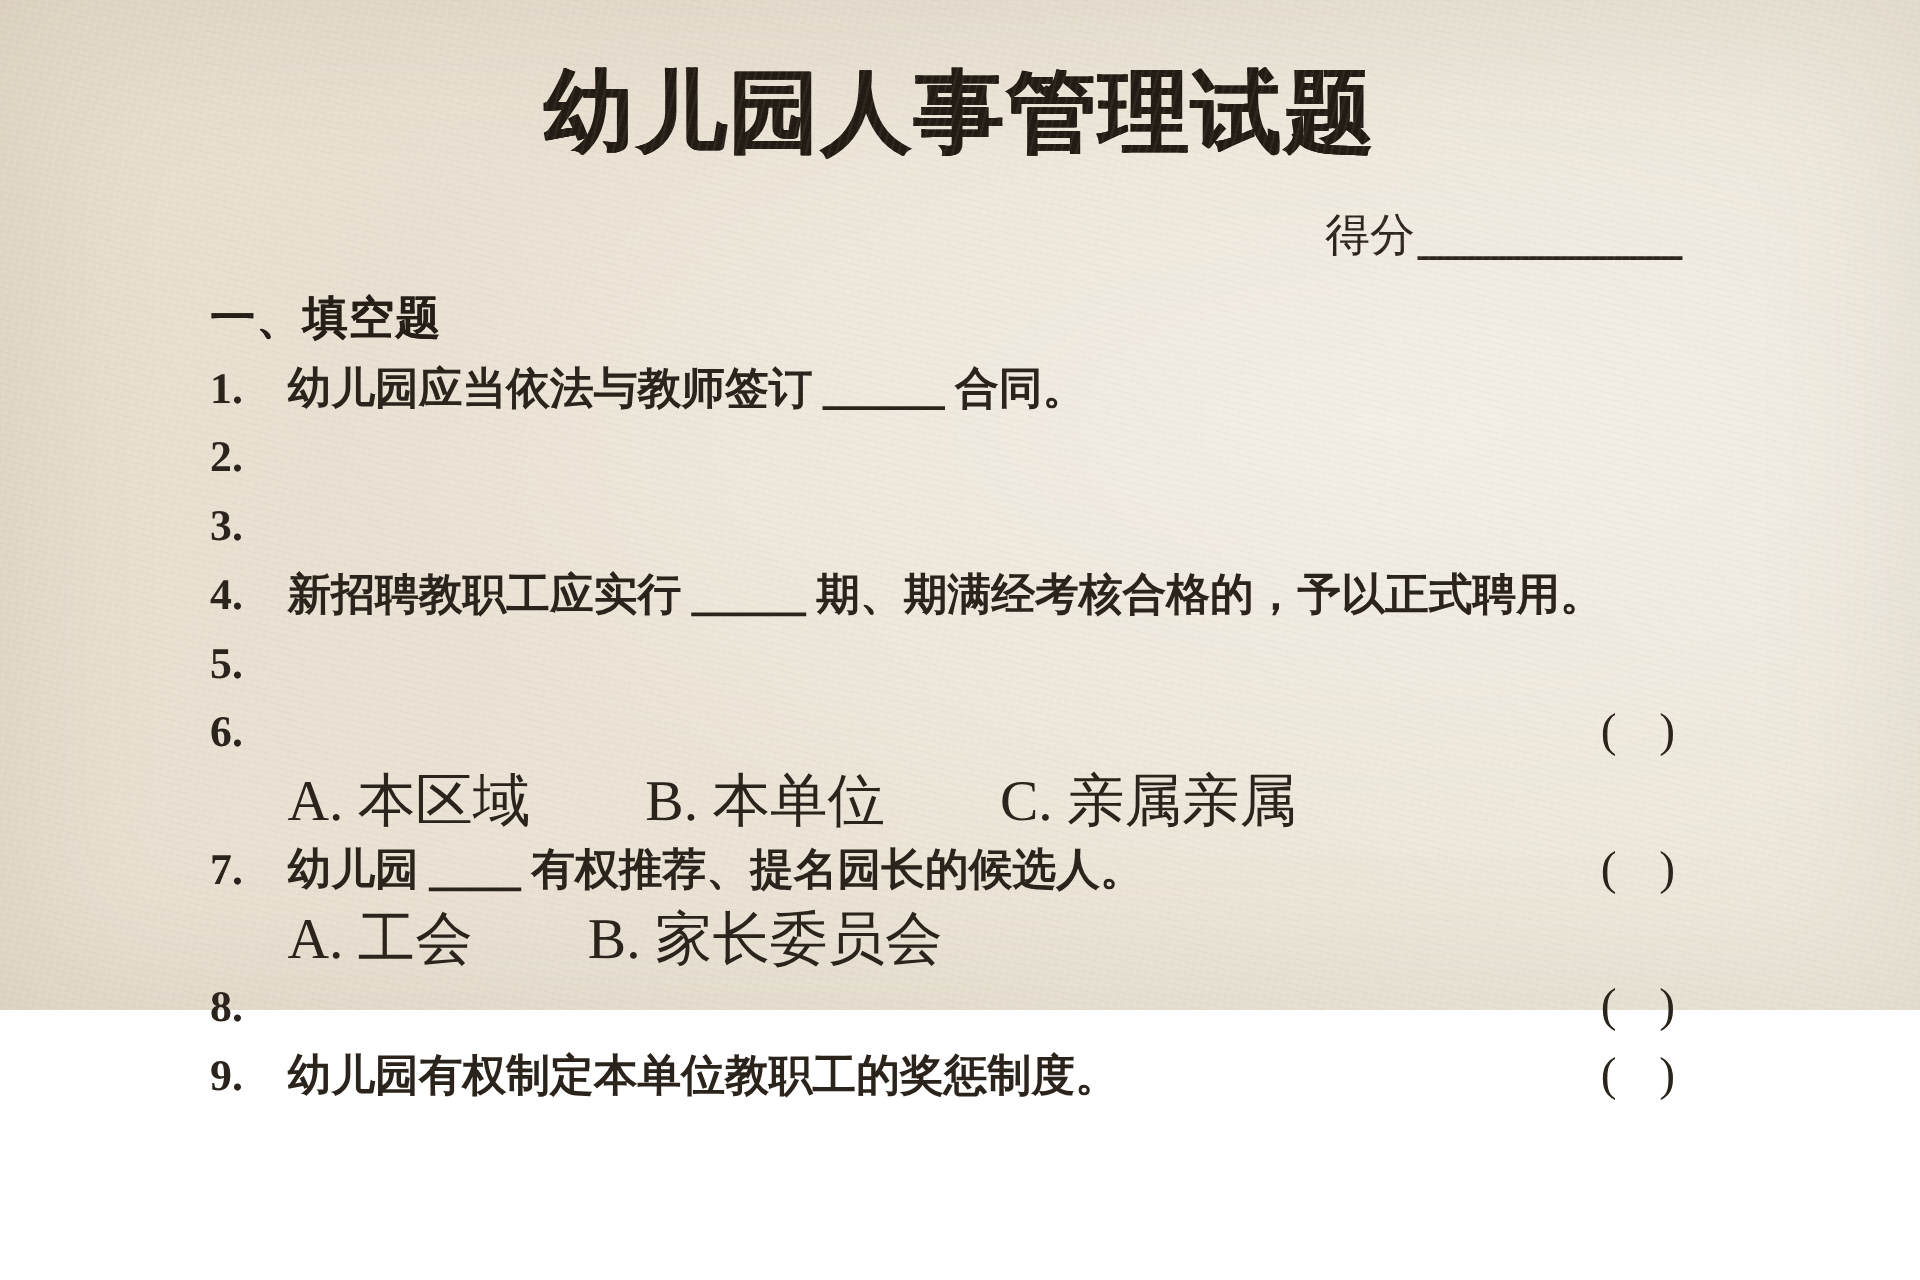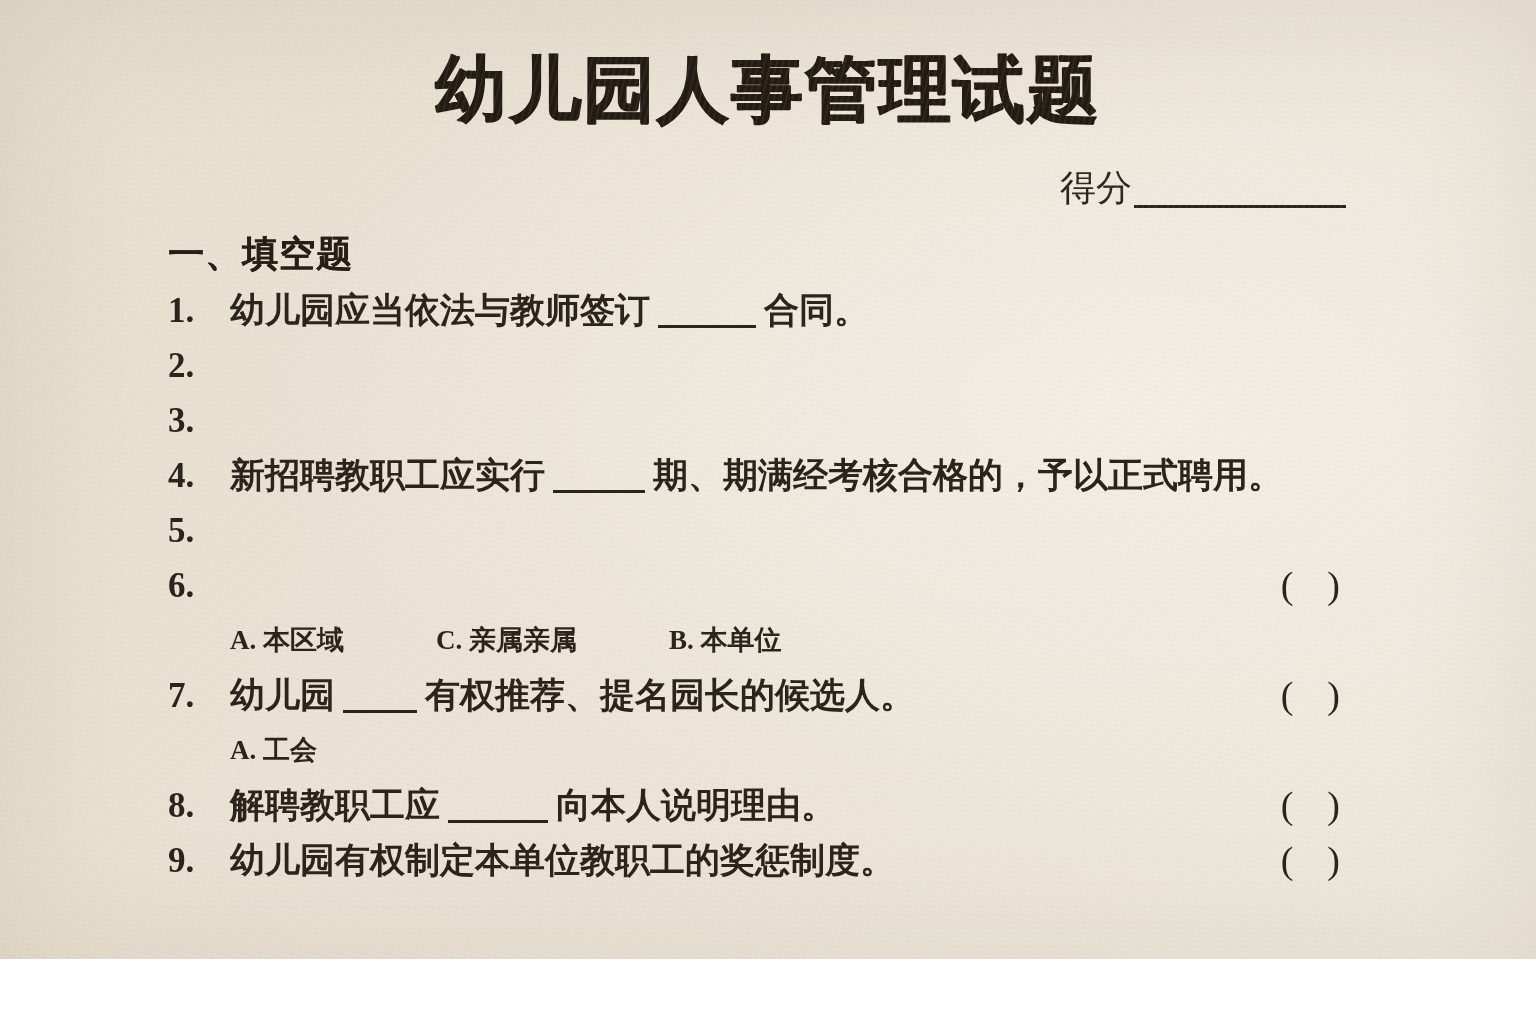--- a/index.html
+++ b/index.html
@@ -3,21 +3,21 @@
 <meta charset="utf-8">
 <style>
   * { margin:0; padding:0; box-sizing:border-box; }
   html,body { width:1536px; height:1024px; overflow:hidden; }
   body{
     font-family:"Liberation Serif","DejaVu Serif",serif;
     color:#2b241c;
   }
   .paper{
     position:relative;
-    width:1536px; height:959px;
+    width:1536px; height:808px;
     background:
       radial-gradient(ellipse at 72% 42%, rgba(255,255,255,.35) 0%, rgba(255,255,255,0) 55%),
       linear-gradient(112deg, #e6ddcd 0%, #eae2d4 35%, #ece6d9 70%, #eee9dd 100%);
     box-shadow: inset 0 0 140px rgba(110,90,60,.12);
   }
   
   .paper::before{
     content:""; position:absolute; inset:0; pointer-events:none;
     background:
       repeating-linear-gradient(104deg, rgba(255,255,255,.05) 0 2px, rgba(0,0,0,0) 2px 6px),
@@ -67,21 +67,21 @@
     margin:0 8px;
   }
   .q-bracket{
     position:absolute; right:56px; top:0;
     display:flex; gap:34px;
     font-size:38px; font-weight:400; line-height:55px;
   }
   .options-row{
     display:flex;
     padding-left:62px;
-    font-size:27px; font-weight:700;
+    font-size:46px; font-weight:400;
     line-height:55px; white-space:nowrap;
   }
   .options-row span{ margin-right:92px; }
 </style>
 </head>
 <body>
 
 <div class="paper">
   <h1 class="title">幼儿园人事管理试题</h1>
 
@@ -128,40 +128,40 @@
   <div class="question-row">
     <span class="q-num">6.</span>
     <span class="q-bracket">
       <span class="br-open">(</span>
       <span class="br-close">)</span>
     </span>
   </div>
 
   <div class="options-row">
             <span>A. 本区域</span>
+            <span>B. 本单位</span>
             <span>C. 亲属亲属</span>
-            <span>B. 本单位</span>
           </div>
 
   <div class="question-row">
     <span class="q-num">7.</span>
     <span class="q-text">幼儿园<span class="blank" style="width: 74px;"></span>有权推荐、提名园长的候选人。</span>
     <span class="q-bracket">
       <span class="br-open">(</span>
       <span class="br-close">)</span>
     </span>
   </div>
 
   <div class="options-row">
             <span>A. 工会</span>
+            <span>B. 家长委员会</span>
           </div>
 
   <div class="question-row">
     <span class="q-num">8.</span>
-    <span class="q-text">解聘教职工应<span class="blank" style="width: 100px;"></span>向本人说明理由。</span>
     <span class="q-bracket">
       <span class="br-open">(</span>
       <span class="br-close">)</span>
     </span>
   </div>
 </div>
   </section>
 
   <section>
     <div class="section-items">

